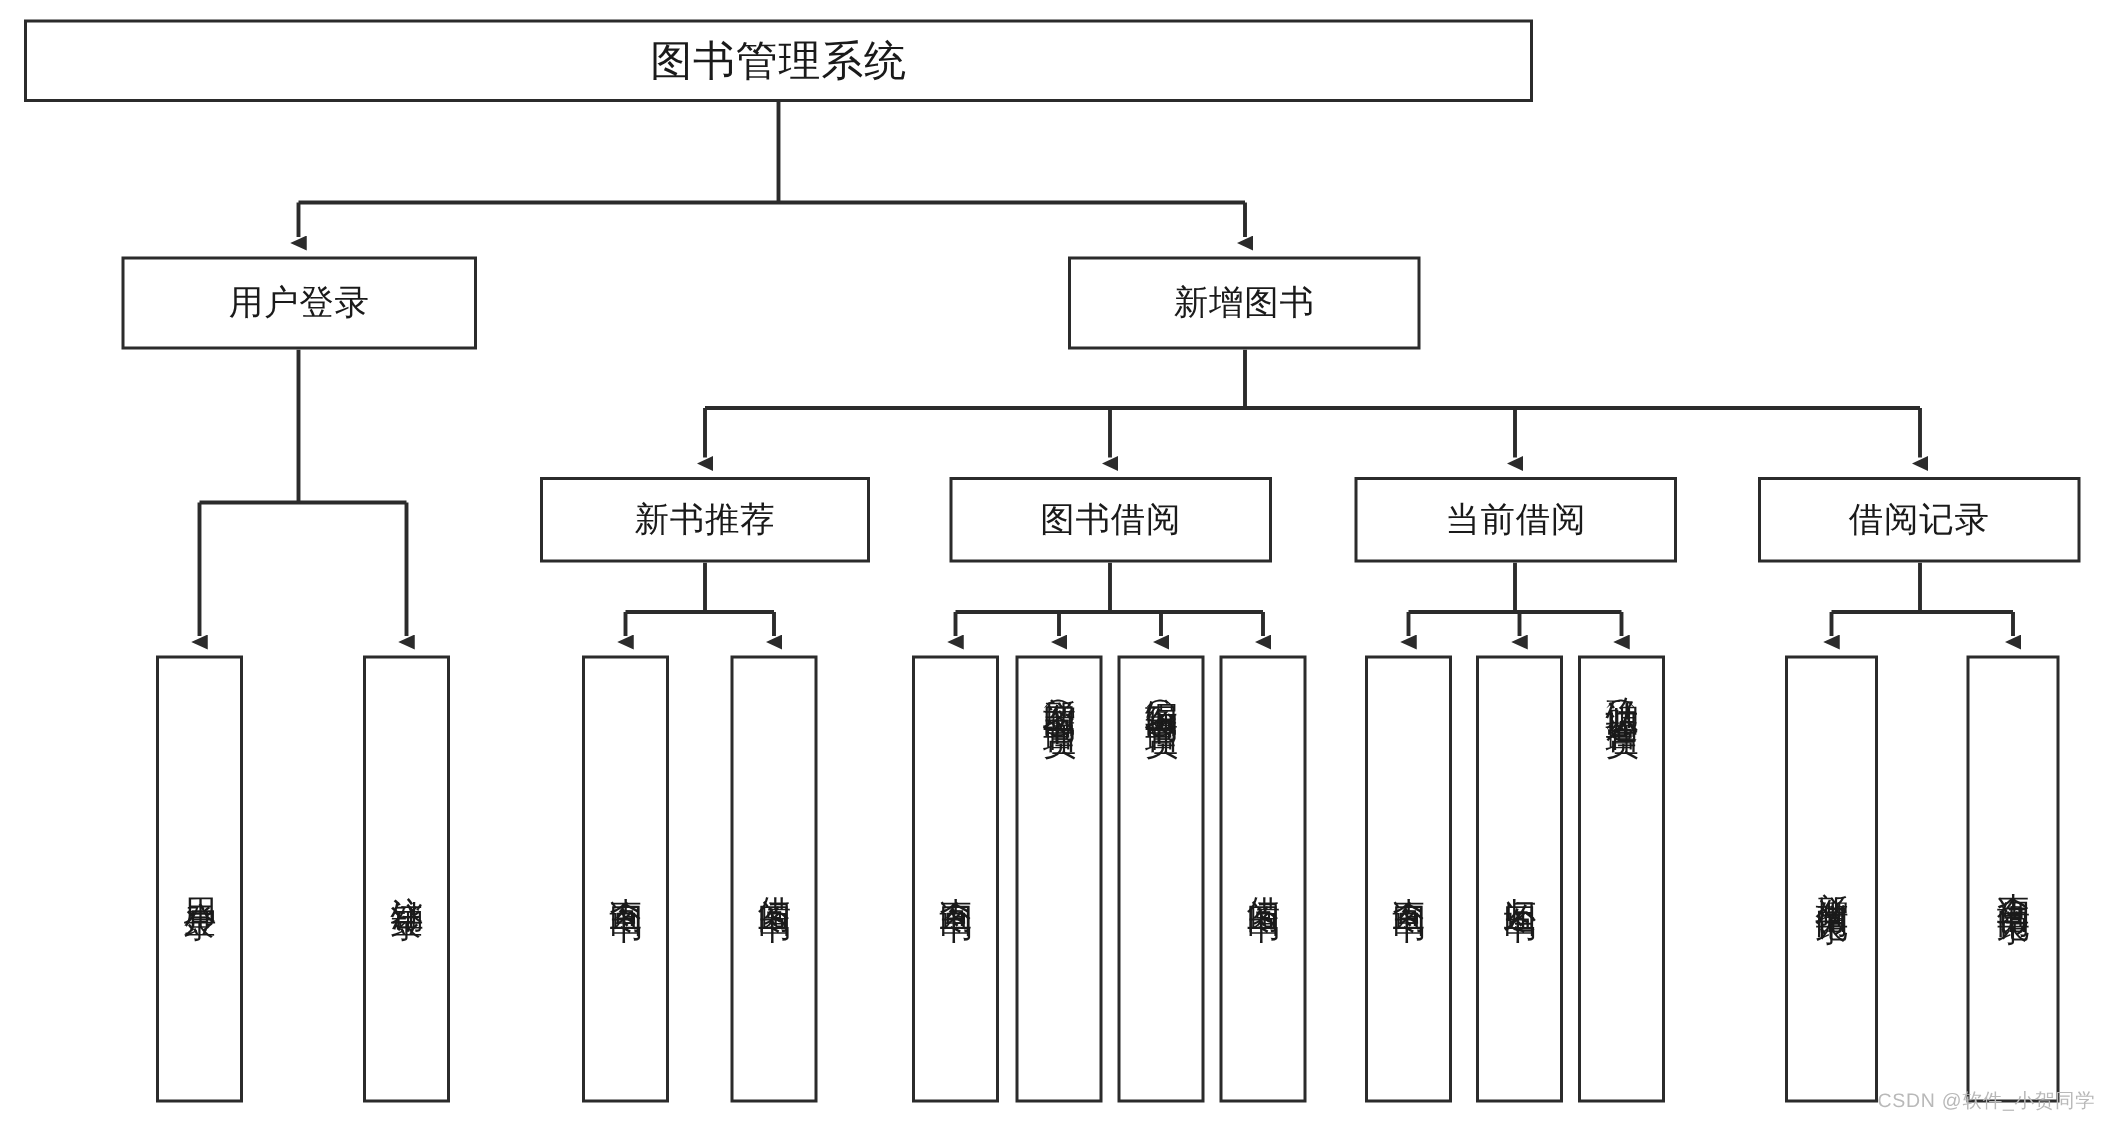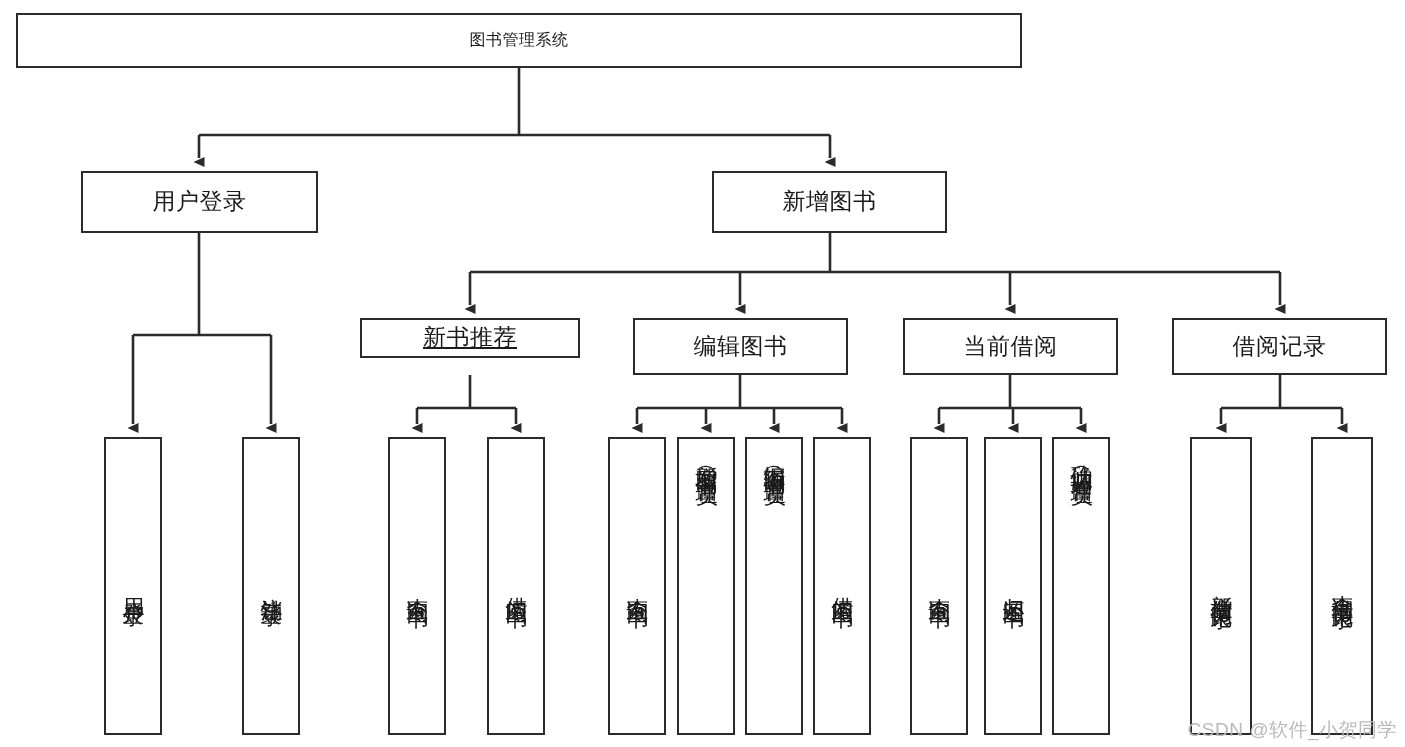--- a/index.html
+++ b/index.html
@@ -39,21 +39,21 @@
     display: block;
     text-align: center;
     line-height: 1.18;
     letter-spacing: 0.5px;
   }
   
   .node.h .label {
     font-size: 23px;
     writing-mode: horizontal-tb;
   }
-  .node.root .label { font-size: 16px; }
+  .node.root .label { font-size: 28px; }
   
   .node.v {
     align-items: flex-start;
     padding-top: 8px;
   }
   .node.v .label {
     writing-mode: vertical-rl;
     text-orientation: upright;
     font-size: 22px;
     line-height: 1.22;
@@ -61,21 +61,21 @@
     white-space: nowrap;
   }
   .node.v.centered {
     align-items: center;
     padding-top: 0;
   }
   .watermark {
     position: absolute;
     right: 8px;
     bottom: 4px;
-    font-size: 19px;
+    font-size: 13px;
     color: #b9b9b9;
     letter-spacing: 0.5px;
     white-space: nowrap;
   }
 </style>
 </head>
 <body>
 
 <div id="canvas">
 
@@ -133,25 +133,25 @@
     <span class="label">图书管理系统</span>
   </div>
 
   <div class="node h" style="left:81px;top:171px;width:237px;height:62px;">
     <span class="label">用户登录</span>
   </div>
   <div class="node h" style="left:712px;top:171px;width:235px;height:62px;">
     <span class="label">新增图书</span>
   </div>
 
-  <div class="node h" style="left:360px;top:318px;width:220px;height:40px;text-decoration:underline;">
+  <div class="node h" style="left:360px;top:318px;width:220px;height:57px;">
     <span class="label">新书推荐</span>
   </div>
   <div class="node h" style="left:633px;top:318px;width:215px;height:57px;">
-    <span class="label">编辑图书</span>
+    <span class="label">图书借阅</span>
   </div>
   <div class="node h" style="left:903px;top:318px;width:215px;height:57px;align-items:center;">
     <span class="label">当前借阅</span>
   </div>
   <div class="node h" style="left:1172px;top:318px;width:215px;height:57px;">
     <span class="label">借阅记录</span>
   </div>
 
   <div class="node v centered" style="left:104px;top:437px;width:58px;height:298px;">
     <span class="label">用户登录</span>

